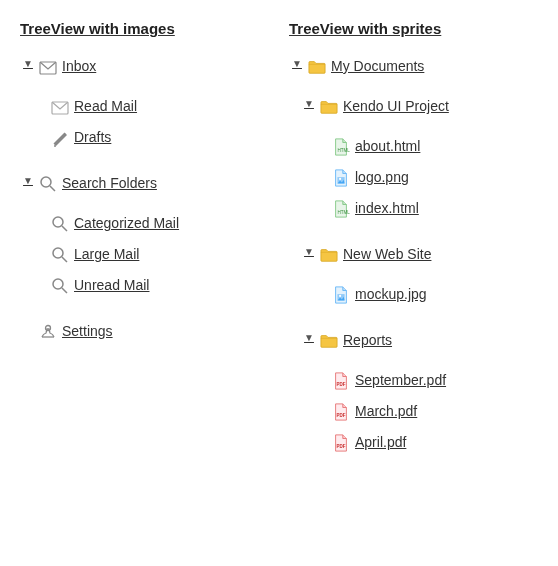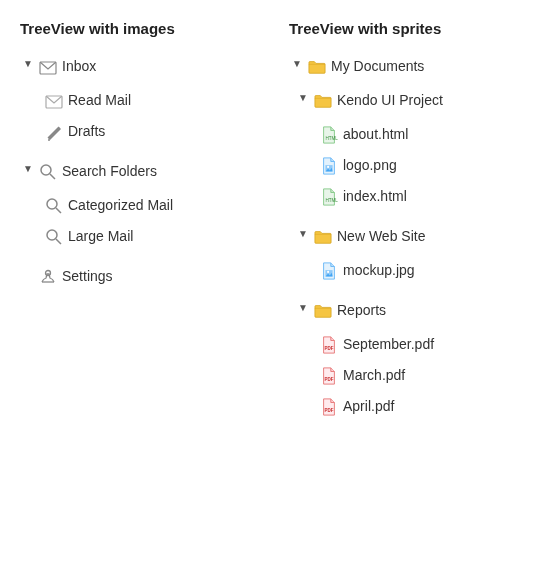--- a/index.html
+++ b/index.html
@@ -11,20 +11,21 @@
       width: 558px;
       min-height: 566px;
       padding: 20px;
     }
     .columns {
       display: flex;
       gap: 20px;
     }
     .col {
       flex: 1;
+      text-decoration: underline;
     }
     .col-title {
       font-size: 15px;
       font-weight: bold;
       margin-bottom: 16px;
       color: #222;
     }
     .tree {
       list-style: none;
       padding: 0;
@@ -36,21 +37,21 @@
     .tree-item {
       display: flex;
       align-items: flex-start;
       gap: 5px;
       cursor: pointer;
       padding: 2px 2px;
     }
     .tree-children {
       list-style: none;
       padding-left: 20px;
-      margin: 6px;
+      margin: 12px;
     }
     
     .arrow {
       display: inline-block;
       width: 12px;
       height: 12px;
       font-size: 10px;
       color: #555;
       flex-shrink: 0;
       text-align: center;
@@ -135,20 +136,30 @@
                 </div>
               </li>
               <li>
                 <div class="tree-item">
                   <span class="arrow none"></span>
                   <span><svg class="svg-icon" viewBox="0 0 18 18" xmlns="http://www.w3.org/2000/svg">
         <circle cx="7" cy="7" r="5" fill="none" stroke="#888" stroke-width="1.5"></circle>
         <line x1="11" y1="11" x2="16" y2="16" stroke="#888" stroke-width="1.5"></line>
       </svg></span>
                   <span class="label">Large Mail</span>
+                </div>
+              </li>
+              <li>
+                <div class="tree-item">
+                  <span class="arrow none"></span>
+                  <span><svg class="svg-icon" viewBox="0 0 18 18" xmlns="http://www.w3.org/2000/svg">
+        <circle cx="7" cy="7" r="5" fill="none" stroke="#888" stroke-width="1.5"></circle>
+        <line x1="11" y1="11" x2="16" y2="16" stroke="#888" stroke-width="1.5"></line>
+      </svg></span>
+                  <span class="label">Unread Mail</span>
                 </div>
               </li>
             </ul>
           </li>
           <li>
             <div class="tree-item">
               <span class="arrow none"></span>
               <span><svg class="svg-icon" viewBox="0 0 18 18" xmlns="http://www.w3.org/2000/svg">
         <path d="M3 14 Q4 11 7 10 L8 6 L10 6 L11 10 Q14 11 15 14" fill="none" stroke="#888" stroke-width="1.3"></path>
         <circle cx="9" cy="5" r="2.5" fill="none" stroke="#888" stroke-width="1.3"></circle>

